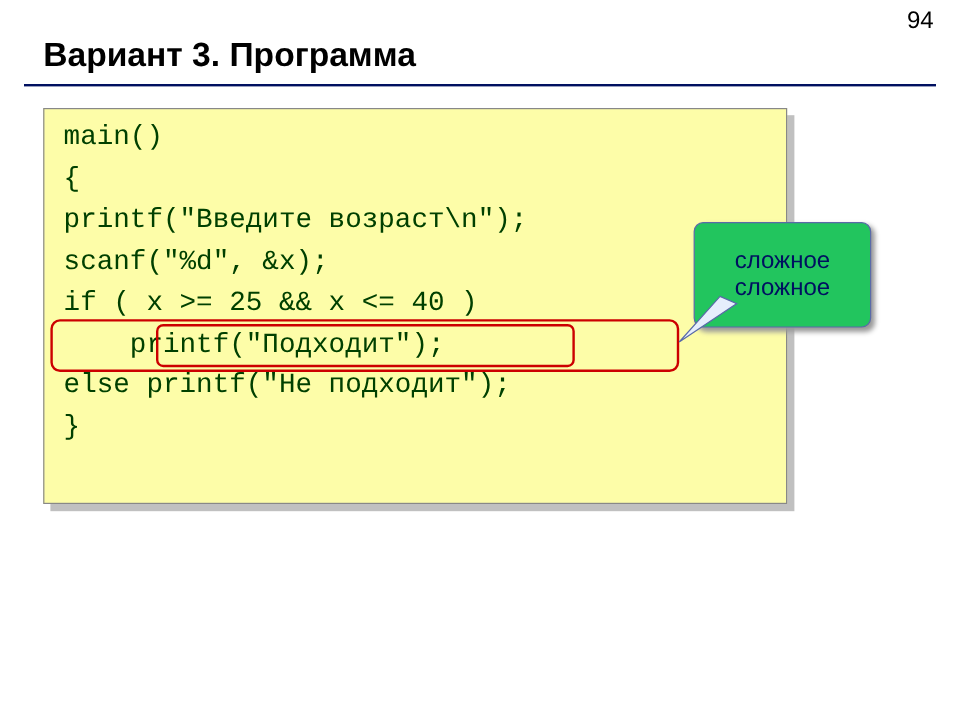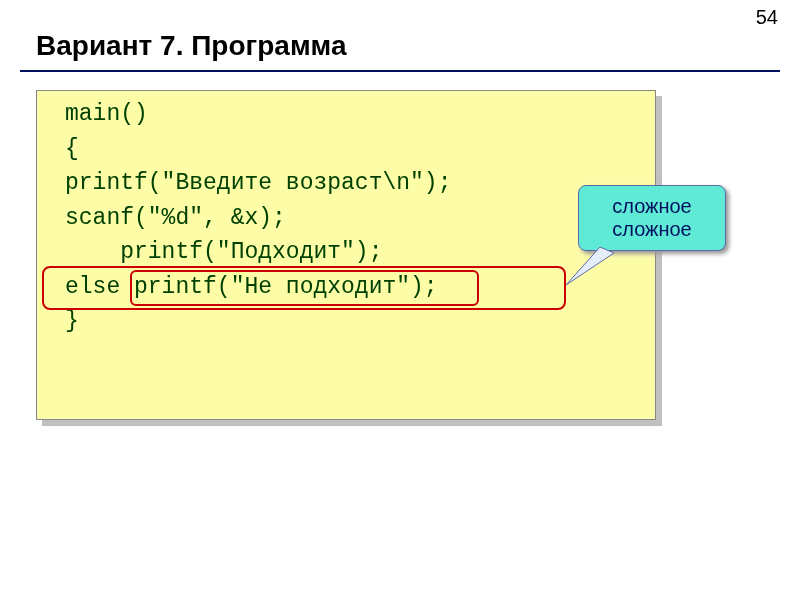--- a/index.html
+++ b/index.html
@@ -56,21 +56,21 @@
     left: 36px;
     width: 620px;
     height: 330px;
     background: #fdfda8;
     border: 1px solid #888;
     box-sizing: border-box;
     font-family: "Courier New", monospace;
     font-size: 23px;
     color: #004000;
     line-height: 1.5;
-    padding: 6px 28px;
+    padding: 6px 16px;
   }
   .code-box .line {
     white-space: pre;
     position: relative;
   }
 
   
   .hl-outer {
     position: absolute;
     top: 266px;
@@ -91,24 +91,24 @@
     border-radius: 6px;
     pointer-events: none;
   }
 
   
   .callout {
     position: absolute;
     top: 185px;
     left: 578px;
     width: 130px;
-    background: #5eead4;
+    background: #22c55e;
     border: 1px solid #5a6aa8;
     border-radius: 8px;
-    padding: 9px 8px;
+    padding: 20px 8px;
     text-align: center;
     font-size: 20px;
     color: #001060;
     box-shadow: 3px 3px 4px #999;
     line-height: 1.15;
   }
   .callout-tail {
     position: absolute;
     top: 245px;
     left: 564px;
@@ -119,31 +119,32 @@
     position: absolute;
     top: 0;
     left: 0;
   }
 </style>
 </head>
 <body>
 
 <div class="slide">
 
-  <div class="page-number">54</div>
+  <div class="page-number">94</div>
 
-  <div class="title">Вариант 7. Программа</div>
+  <div class="title">Вариант 3. Программа</div>
   <div class="title-rule"></div>
 
   <div class="code-shadow"></div>
   <div class="code-box">
     <div class="line">main()</div>
     <div class="line">{</div>
     <div class="line">printf("Введите возраст\n");</div>
     <div class="line">scanf("%d", &amp;x);</div>
+    <div class="line">if ( x &gt;= 25 &amp;&amp; x &lt;= 40 )</div>
     <div class="line">    printf("Подходит");</div>
     <div class="line">else printf("Не подходит");</div>
     <div class="line">}</div>
   </div>
 
   <div class="hl-outer"></div>
   <div class="hl-inner"></div>
 
   <div class="callout">
     <span>сложное</span><br>

